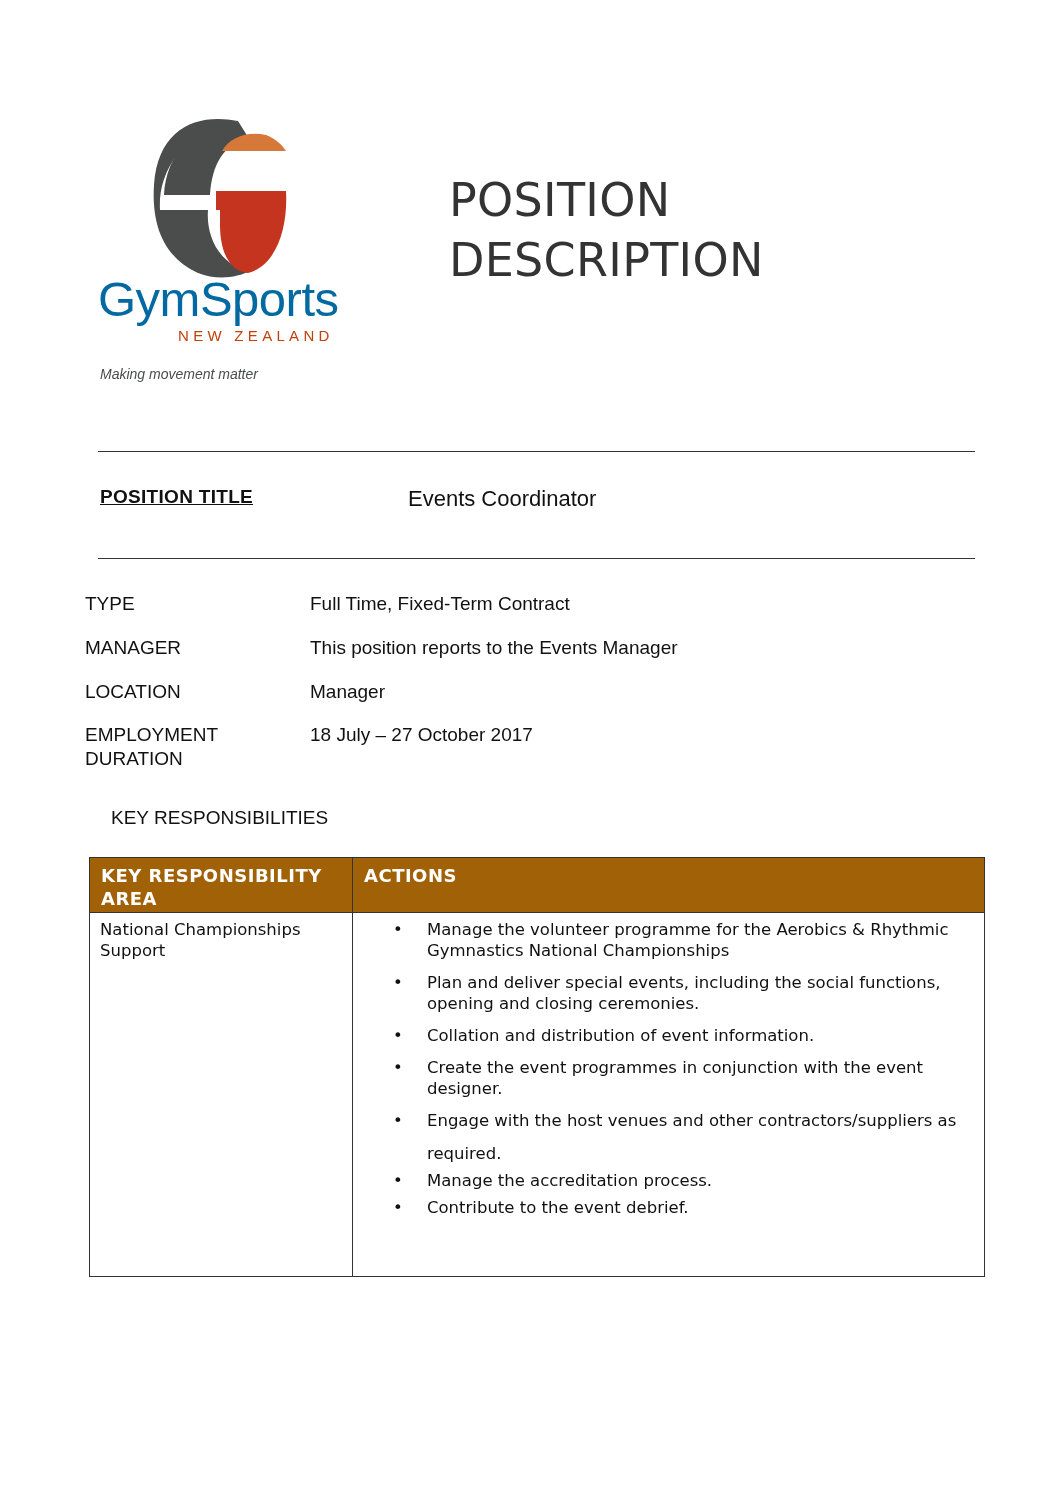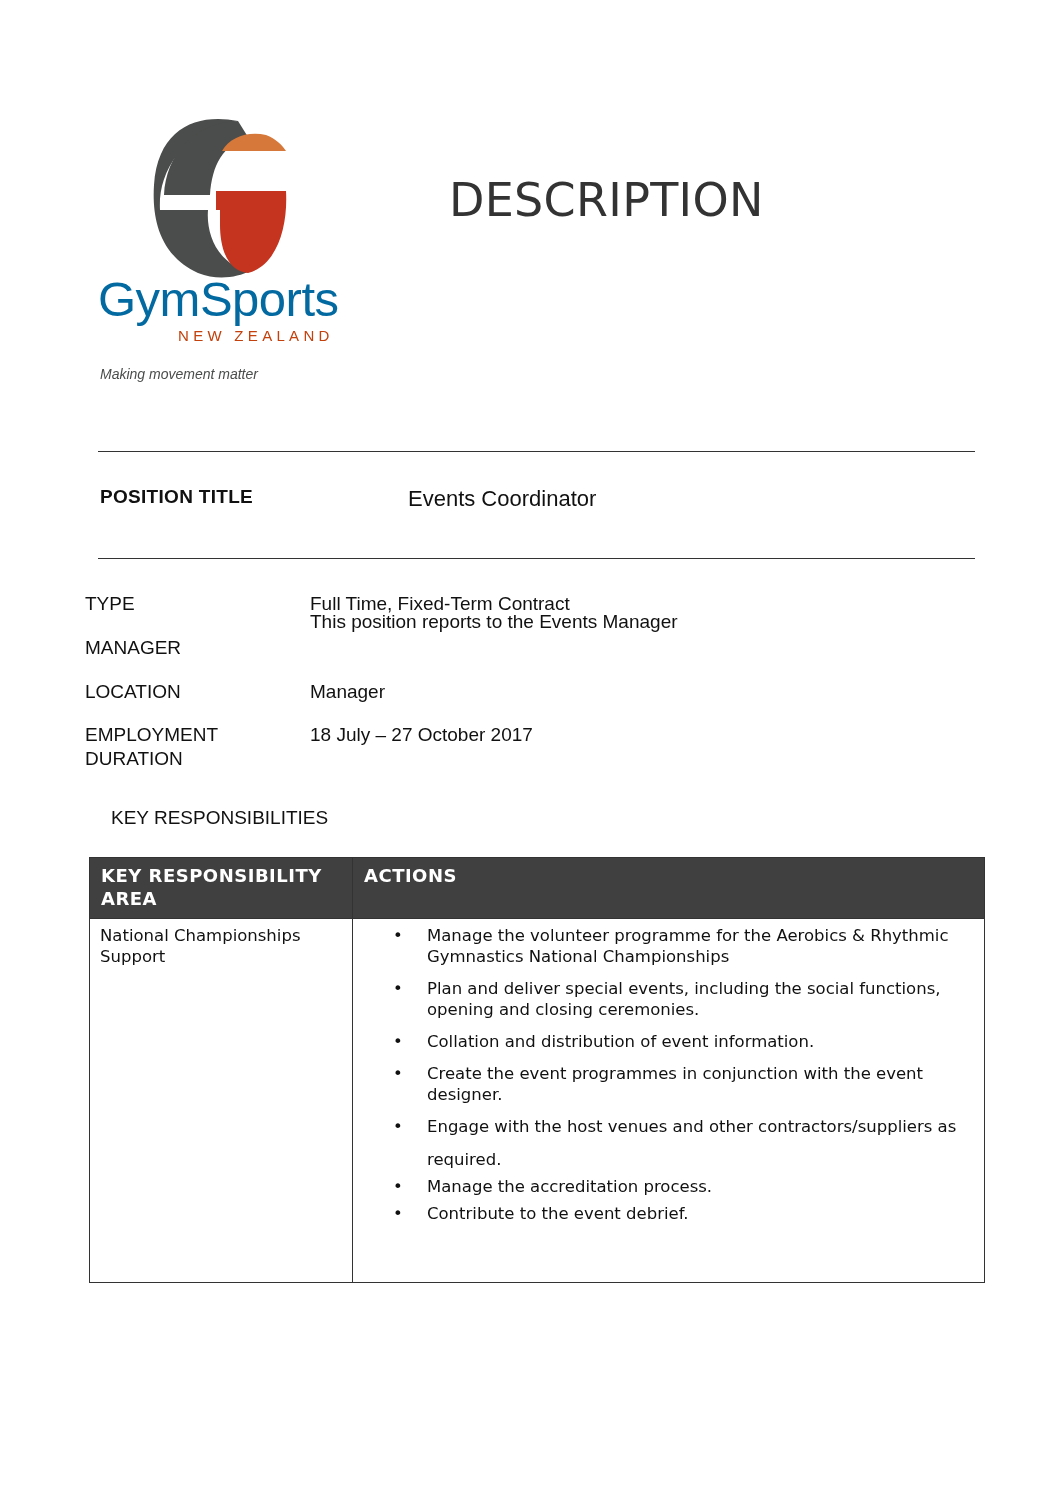--- a/index.html
+++ b/index.html
@@ -24,42 +24,42 @@
     line-height: 1;
   }
   .doc-title {
     position: absolute; left: 449px; top: 170px;
     font-family: "DejaVu Sans", sans-serif; font-size: 46px; color: #333;
     line-height: 60px; letter-spacing: 0.3px;
   }
   .rule { position: absolute; left: 98px; width: 877px; height: 0; border-top: 1.5px solid #333; }
   .pos-label {
     position: absolute; left: 100px; top: 486px;
-    font-family: "Liberation Sans", sans-serif; font-weight: bold; font-size: 19px; letter-spacing: 0.3px;
+    font-family: "Liberation Sans", sans-serif; font-weight: bold; font-size: 19px; letter-spacing: 0.3px; text-decoration: underline;
   }
   .pos-value {
     position: absolute; left: 408px; top: 486px;
     font-family: "Liberation Sans", sans-serif; font-size: 22px;
   }
   .field-label, .field-value {
     position: absolute; font-family: "Liberation Sans", sans-serif; font-size: 19px; line-height: 24px;
   }
   .field-label { left: 85px; }
   .field-value { left: 310px; }
   .section-heading {
     position: absolute; left: 100px; top: 807px;
     font-family: "Liberation Sans", sans-serif; font-size: 19px; margin-left: 11px;
   }
   table.kr {
     position: absolute; left: 89px; top: 857px; width: 896px;
     border-collapse: collapse; font-family: "DejaVu Sans", sans-serif; font-size: 16.5px;
   }
   table.kr th {
-    background: #404040; color: #fff; text-align: left; vertical-align: top;
-    font-weight: bold; font-size: 18px; line-height: 23px; padding: 6px 11px 8px 11px;
+    background: #a16207; color: #fff; text-align: left; vertical-align: top;
+    font-weight: bold; font-size: 18px; line-height: 23px; padding: 6px 11px 2px 11px;
     border: 1.5px solid #333; letter-spacing: 0.5px;
   }
   table.kr td {
     vertical-align: top; border: 1.5px solid #333; padding: 6px 11px 0 10px; line-height: 21px;
   }
   td.col1 { width: 241px; }
   ul.actions { list-style: none; margin: 0; padding: 0; }
   ul.actions li { position: relative; padding-left: 64px; margin-bottom: 11px; }
   ul.actions li .bullet { position: absolute; left: 30px; top: 0; }
   ul.actions li.spaced { line-height: 33px; margin-top: -6px; margin-bottom: 0; }
@@ -76,35 +76,36 @@
     <path d="M124 36 C132 22 150 16 168 20 C178 24 184 30 188 36 Z" fill="#d6783a"></path>
 
     <path d="M118 76 L188 76 C190 110 180 150 150 158 C128 156 122 130 122 110 L122 95 L118 95 Z" fill="#c4341f"></path>
   </svg>
   <div class="logo-word">GymSports</div>
   <div class="logo-sub">NEW ZEALAND</div>
   <div class="logo-tag">Making movement matter</div>
 </div>
 
 <div class="doc-title">
+  <div>POSITION</div>
   <div>DESCRIPTION</div>
 </div>
 
 <div class="rule" style="top:451px;"></div>
 
 <div class="pos-label">POSITION TITLE</div>
 <div class="pos-value">Events Coordinator</div>
 
 <div class="rule" style="top:558px;"></div>
 
 <div class="field-label" style="top:592px;">TYPE</div>
 <div class="field-value" style="top:592px;">Full Time, Fixed-Term Contract</div>
 
 <div class="field-label" style="top:636px;">MANAGER</div>
-<div class="field-value" style="top:610px;">This position reports to the Events Manager</div>
+<div class="field-value" style="top:636px;">This position reports to the Events Manager</div>
 
 <div class="field-label" style="top:680px;">LOCATION</div>
 <div class="field-value" style="top:680px;">Manager</div>
 
 <div class="field-label" style="top:723px;">
   <div>EMPLOYMENT</div>
   <div>DURATION</div>
 </div>
 <div class="field-value" style="top:723px;">18 July – 27 October 2017</div>
 

